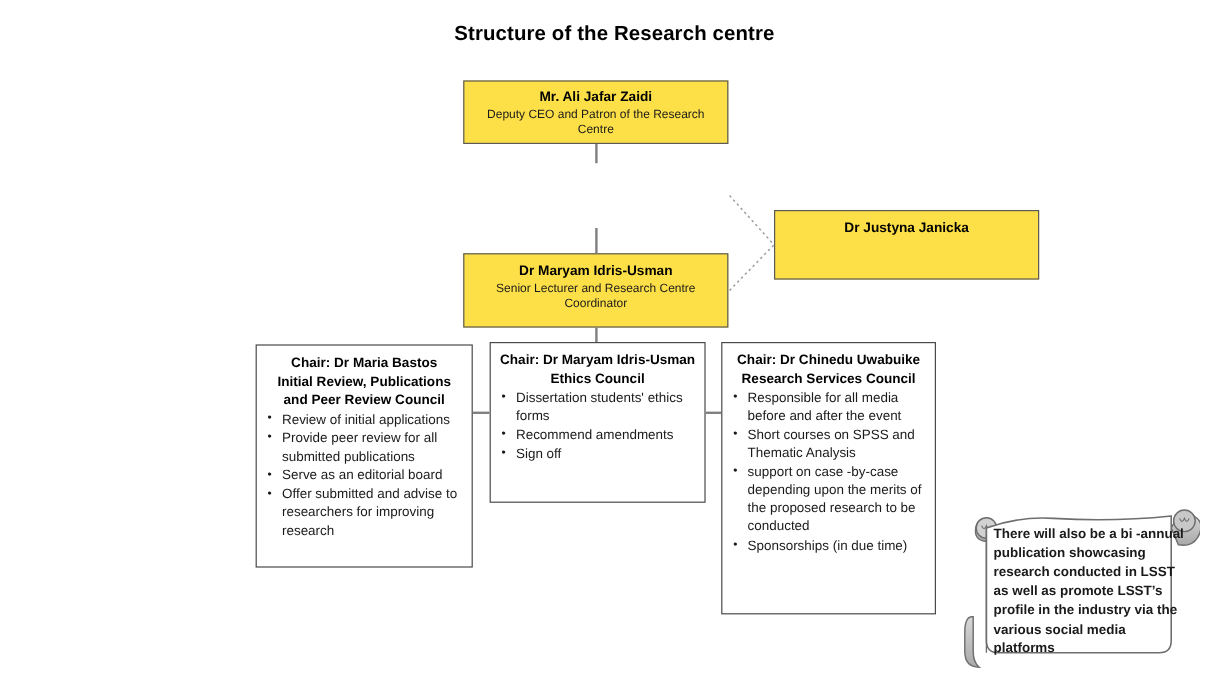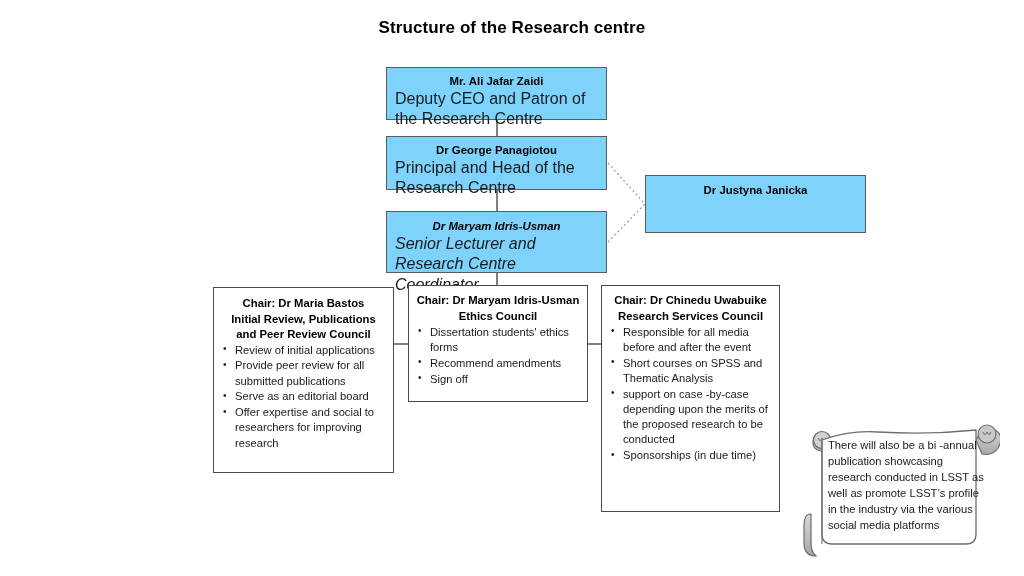--- a/index.html
+++ b/index.html
@@ -29,39 +29,40 @@
     text-align: center;
     font-size: 17px;
     font-weight: bold;
     color: #000000;
     letter-spacing: 0.1px;
   }
   .box {
     position: absolute;
     box-sizing: border-box;
     border: 1.6px solid #5a5a5a;
-    background: #7dd3fc;
+    background: #fde047;
     z-index: 3;
   }
   .box .hdr {
     font-weight: bold;
     font-size: 11.4px;
     text-align: center;
     line-height: 1.28;
     color: #000;
   }
   .box .sub {
-    font-size: 16px;
+    font-size: 10px;
+    text-align: center;
     line-height: 1.3;
     color: #1a1a1a;
   }
   
   #box-ceo      { left: 386px; top: 67px;  width: 221px; height: 53px; padding: 6px 8px 0 8px; }
   #box-principal{ left: 386px; top: 136px; width: 221px; height: 54px; padding: 6px 8px 0 8px; }
-  #box-coord    { left: 386px; top: 211px; width: 221px; height: 62px; padding: 7px 8px 0 8px; font-style: italic; }
+  #box-coord    { left: 386px; top: 211px; width: 221px; height: 62px; padding: 7px 8px 0 8px; }
   #box-quality  { left: 645px; top: 175px; width: 221px; height: 58px; padding: 7px 8px 0 8px; }
 
   
   .council {
     position: absolute;
     box-sizing: border-box;
     border: 1.6px solid #4a4a4a;
     background: #ffffff;
     z-index: 3;
   }
@@ -88,21 +89,21 @@
   }
   .council li::before {
     content: "\2022";
     position: absolute;
     left: 3px;
     top: -0.5px;
     font-size: 10px;
     color: #1a1a1a;
   }
   #council-review { left: 213px; top: 287px; width: 181px; height: 186px; padding: 8px 6px 0 6px; }
-  #council-ethics { left: 408px; top: 285px; width: 180px; height: 117px; padding: 7px 6px 0 6px; }
+  #council-ethics { left: 408px; top: 285px; width: 180px; height: 134px; padding: 7px 6px 0 6px; }
   #council-services{left: 601px; top: 285px; width: 179px; height: 227px; padding: 7px 6px 0 6px; }
 
   
   .conn {
     position: absolute;
     background: #808080;
     z-index: 1;
   }
   .vconn { width: 1.6px; }
   .hconn { height: 1.6px; }
@@ -117,20 +118,21 @@
     z-index: 4;
   }
   #scroll-note .scroll-text {
     position: absolute;
     left: 28px;
     top: 20px;
     width: 160px;
     font-size: 11.2px;
     line-height: 1.42;
     color: #1a1a1a;
+    font-weight: bold;
   }
 </style>
 </head>
 <body>
 
 <div id="canvas">
 
   <div class="title">Structure of the Research centre</div>
 
   <div class="conn vconn" style="left:496px; top:120px; height:16px;"></div>
@@ -142,42 +144,38 @@
   <svg id="dotted-links" width="1024" height="576" style="position:absolute; left:0; top:0; z-index:2; pointer-events:none;">
     <line x1="608" y1="163" x2="645" y2="204" stroke="#9a9a9a" stroke-width="1.2" stroke-dasharray="2,2.6"></line>
     <line x1="608" y1="242" x2="645" y2="204" stroke="#9a9a9a" stroke-width="1.2" stroke-dasharray="2,2.6"></line>
   </svg>
 
   <div class="box" id="box-ceo">
     <div class="hdr">Mr. Ali Jafar Zaidi</div>
     <div class="sub">Deputy CEO and Patron of the Research Centre</div>
   </div>
 
-  <div class="box" id="box-principal">
-    <div class="hdr">Dr George Panagiotou</div>
-    <div class="sub">Principal and Head of the Research Centre</div>
-  </div>
 
   <div class="box" id="box-coord">
     <div class="hdr">Dr Maryam Idris-Usman</div>
     <div class="sub">Senior Lecturer and Research Centre Coordinator</div>
   </div>
 
   <div class="box" id="box-quality">
     <div class="hdr">Dr Justyna Janicka</div>
   </div>
 
   <div class="council" id="council-review">
     <div class="ctitle">Chair: Dr Maria Bastos</div>
     <div class="ctitle">Initial Review, Publications and Peer Review Council</div>
     <ul>
       <li>Review of initial applications</li>
       <li>Provide peer review for all submitted publications</li>
       <li>Serve as an editorial board</li>
-      <li>Offer expertise and social to researchers for improving research</li>
+      <li>Offer submitted and advise to researchers for improving research</li>
     </ul>
   </div>
 
   <div class="council" id="council-ethics">
     <div class="ctitle">Chair: Dr Maryam Idris-Usman</div>
     <div class="ctitle">Ethics Council</div>
     <ul>
       <li>Dissertation students' ethics forms</li>
       <li>Recommend amendments</li>
       <li>Sign off</li>

